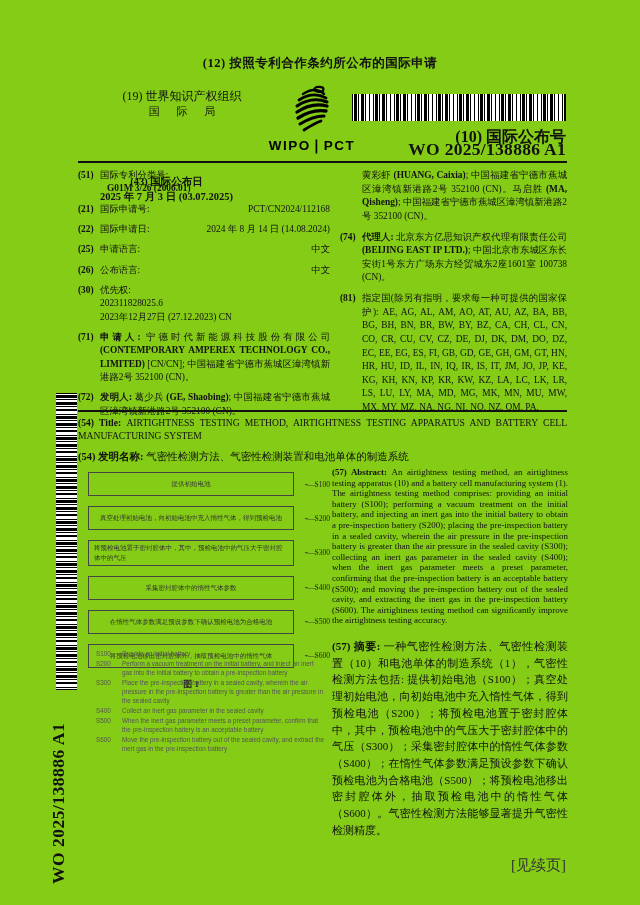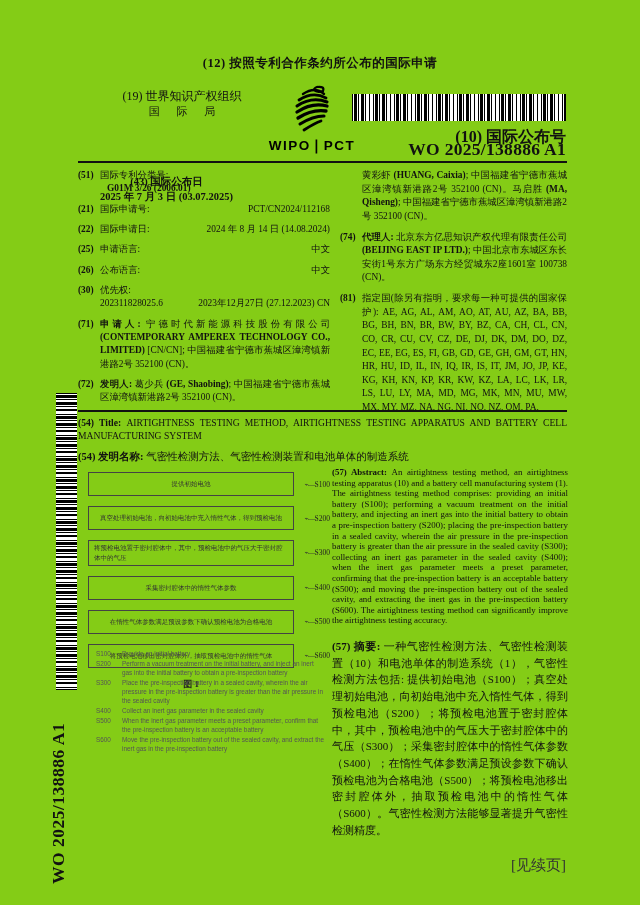--- a/index.html
+++ b/index.html
@@ -26,21 +26,21 @@
   .rule1{top:161px;}
   .rule2{top:410px;}
 
   
   .colL{top:169px;left:78px;width:252px;font-size:9.4px;line-height:1.42;}
   .colR{top:169px;left:340px;width:227px;font-size:9.4px;line-height:1.45;}
   .item{position:relative;padding-left:22px;margin-bottom:7px;}
   .item .num{position:absolute;left:0;top:0;font-weight:bold;}
   .kv{display:flex;justify-content:space-between;}
   .ipc-val{font-weight:bold;margin-left:7px;}
-  .prio-row{display:flex;justify-content:space-between;}
+  .prio-row{display:flex;justify-content:space-between;flex-direction:column;}
 
   
   .titleblock{top:417px;left:78px;width:489px;font-size:9.6px;line-height:1.35;}
   .title-zh{margin-top:7px;font-size:10.5px;}
 
   
   .figure{top:472px;left:88px;width:242px;}
   .fc-row{display:flex;align-items:center;margin-bottom:10px;}
   .fc-box{flex:1;border:1px solid #444;color:#333;font-size:6.5px;line-height:1.5;
           min-height:18px;display:flex;align-items:center;justify-content:center;

